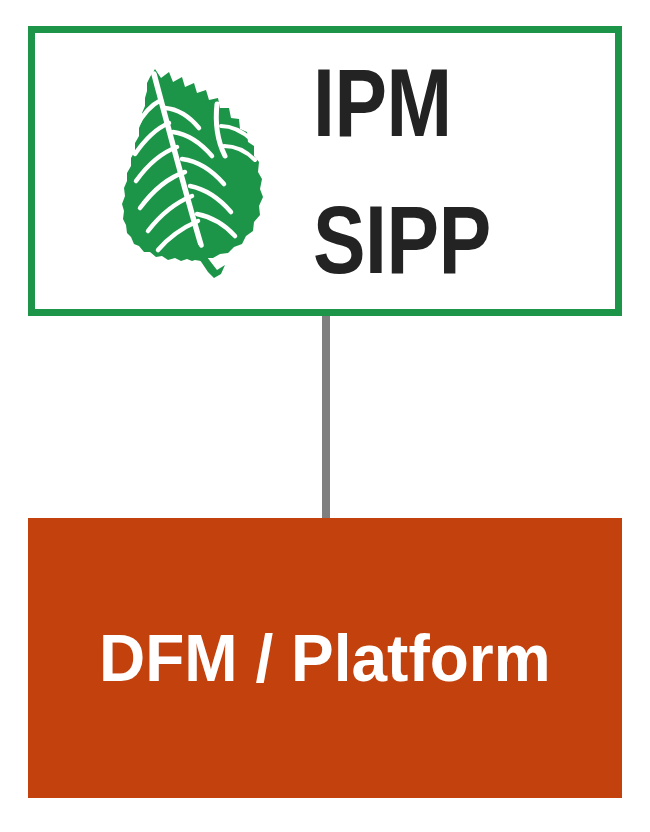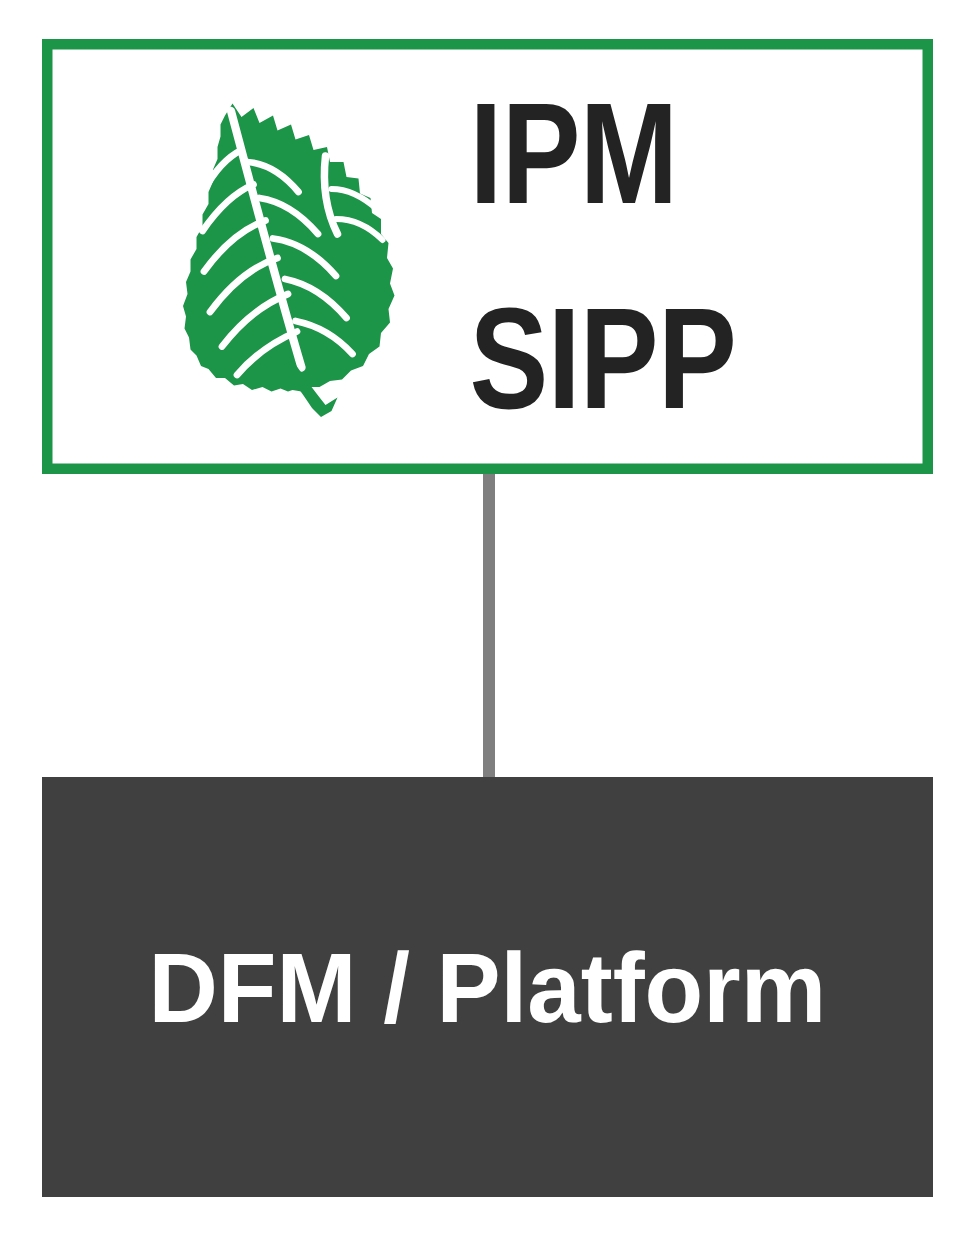--- a/index.html
+++ b/index.html
@@ -82,21 +82,21 @@
     background: #7f7f7f;
   }
 
   
   .platform-box {
     position: absolute;
     left: 28px;
     top: 518px;
     width: 594px;
     height: 280px;
-    background: #404040;
+    background: #c2410c;
     display: flex;
     align-items: center;
     justify-content: center;
   }
   .platform-label {
     font-family: "Liberation Sans", sans-serif;
     font-weight: bold;
     font-size: 66px;
     line-height: 1;
     letter-spacing: 0px;

